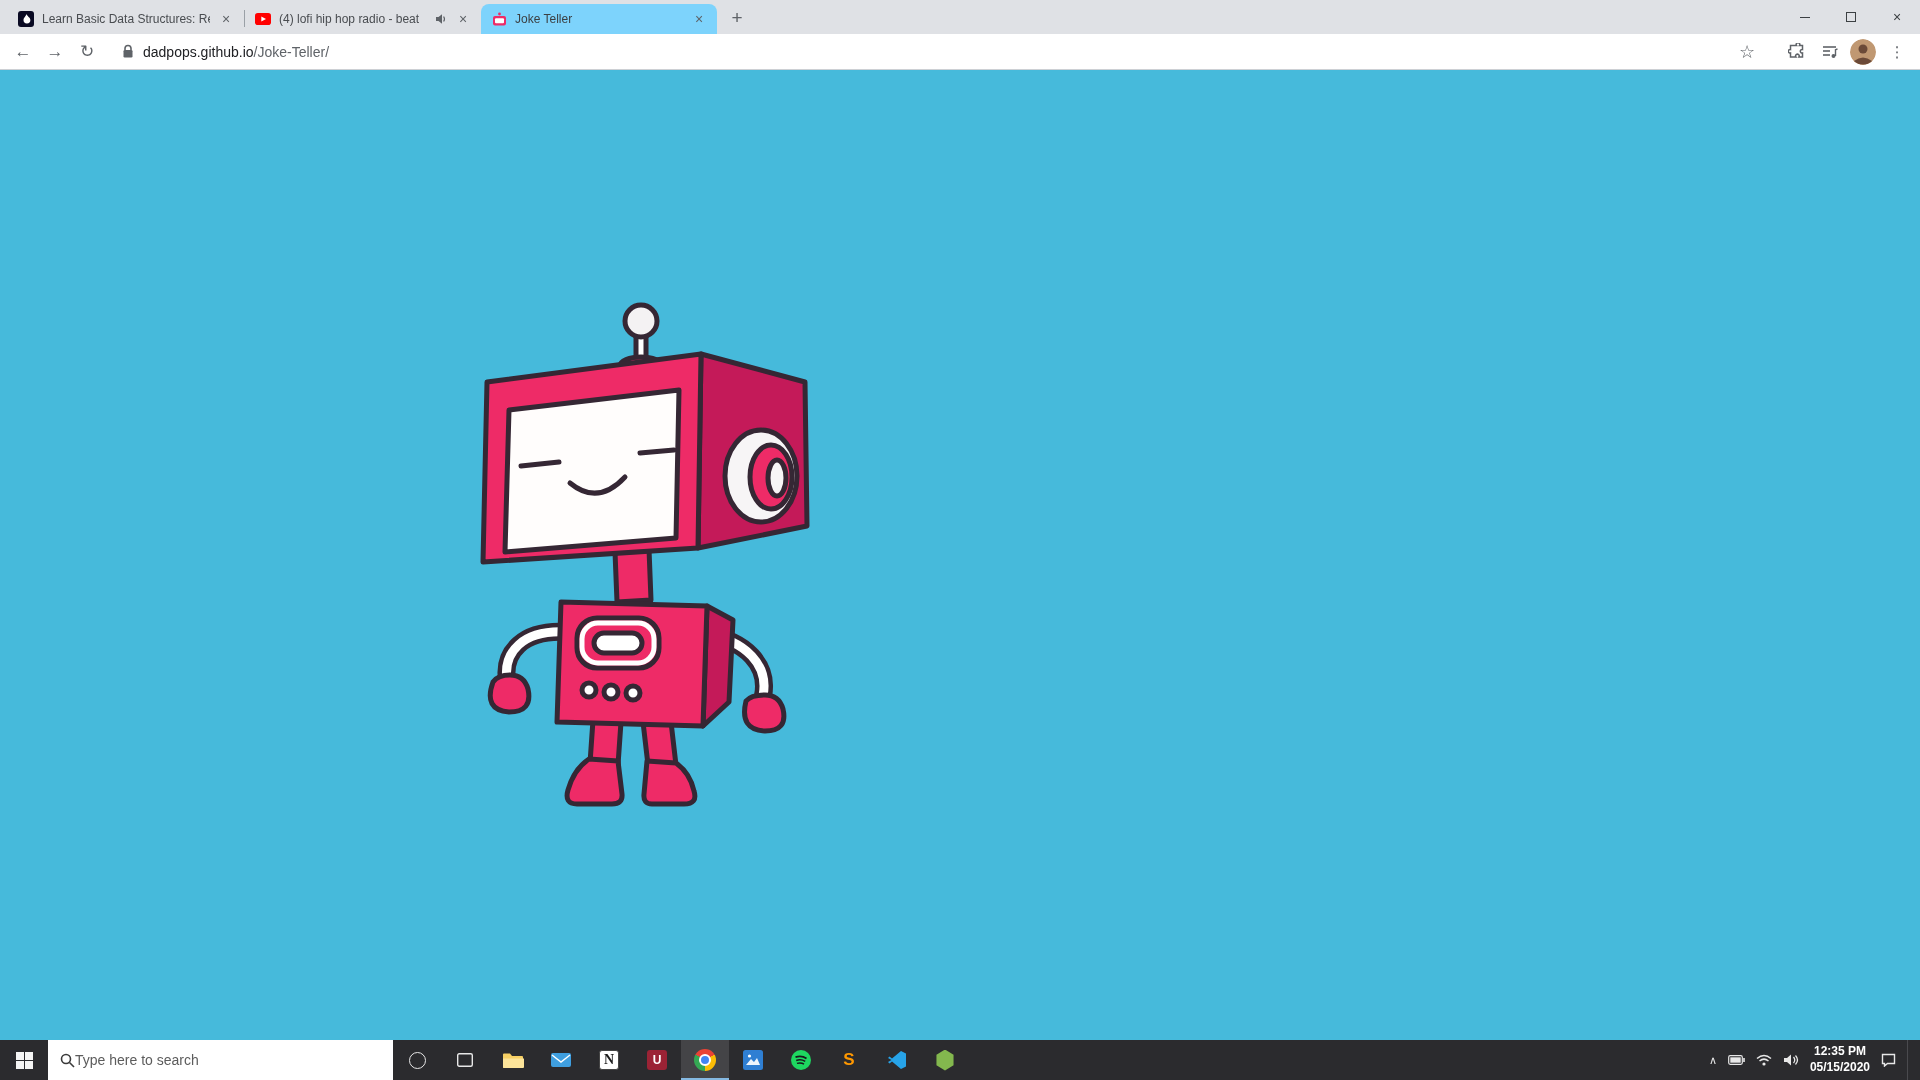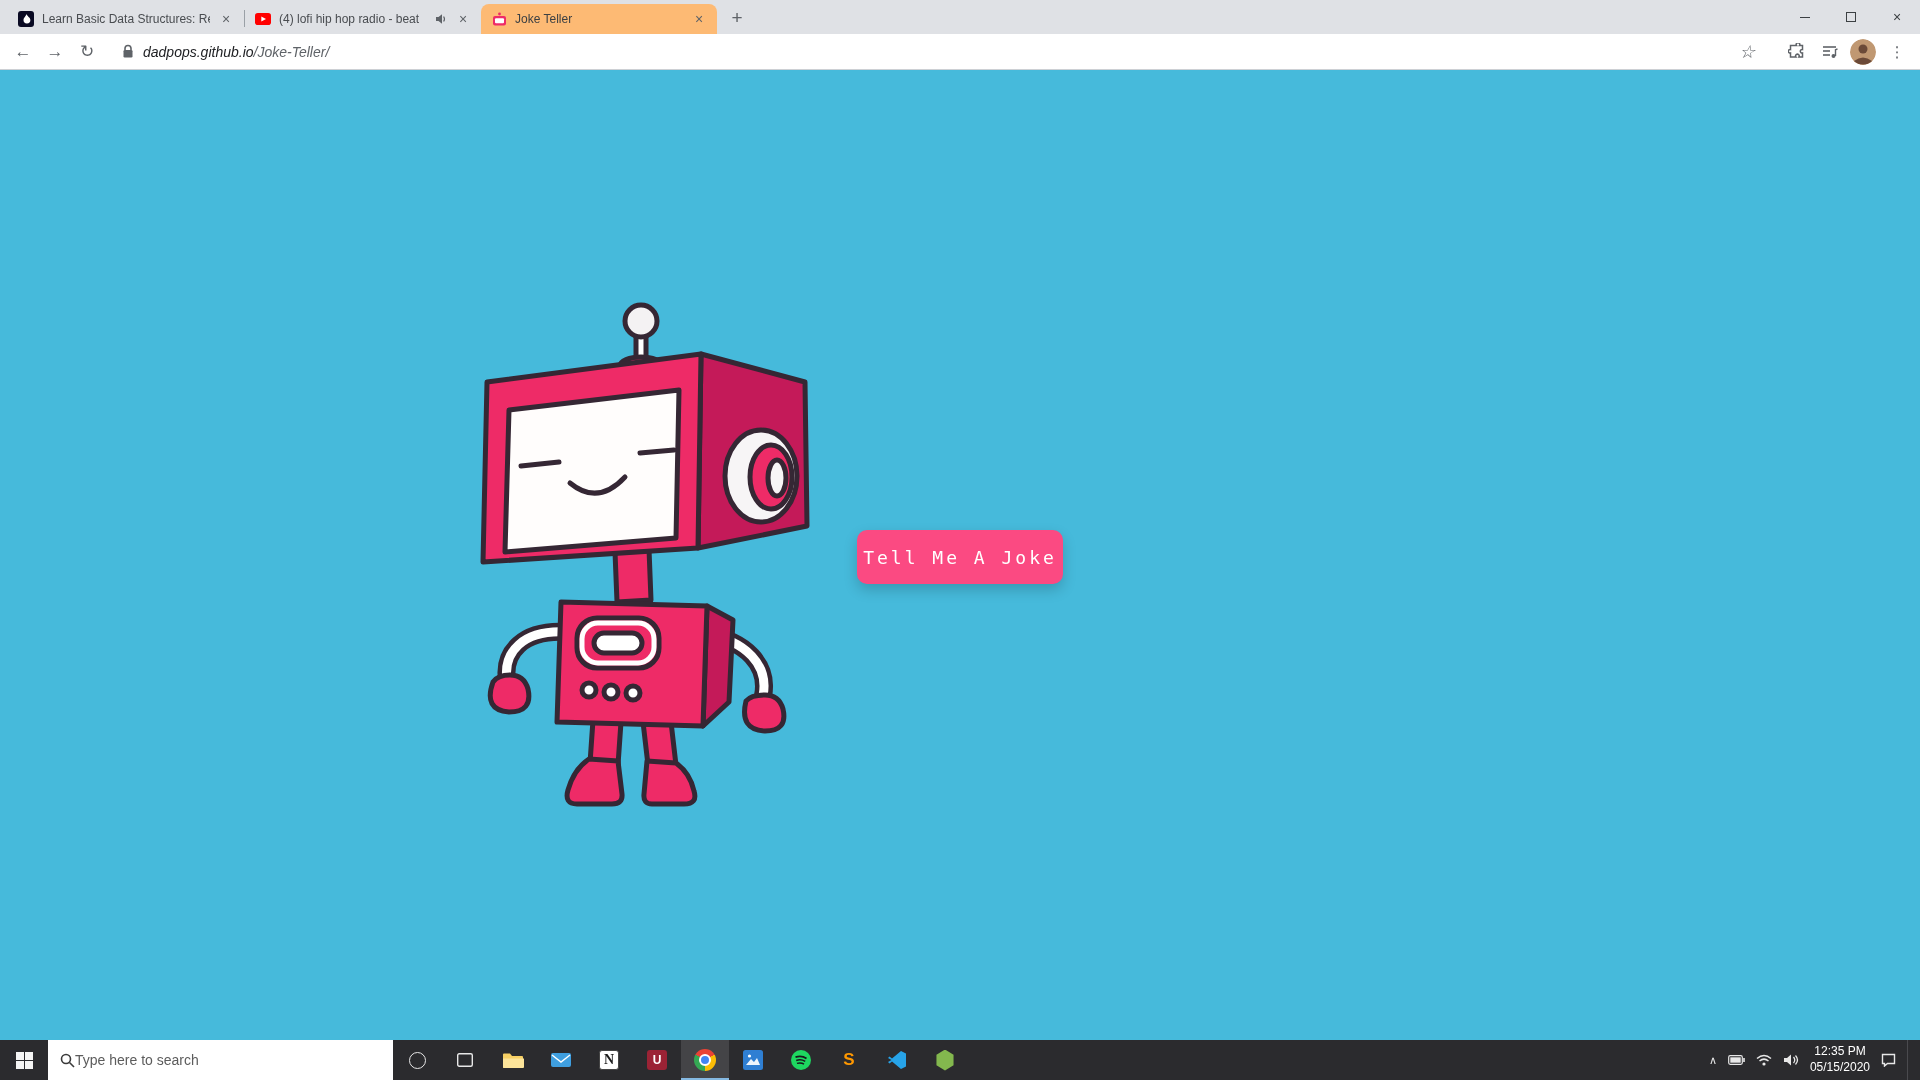--- a/index.html
+++ b/index.html
@@ -11,21 +11,21 @@
   
   .tabstrip {
     position: absolute; top: 0; left: 0; right: 0; height: 34px;
     background: #dfe1e5; display: flex; align-items: flex-end; padding-left: 8px;
   }
   .tab {
     height: 30px; width: 236px; display: flex; align-items: center; gap: 8px;
     padding: 0 10px; border-radius: 8px 8px 0 0; font-size: 12px; color: #494c50;
     position: relative; overflow: hidden; flex: none; cursor: default;
   }
-  .tab.active { background: #fdba74; color: #3c4043; }
+  .tab.active { background: #7dd3fc; color: #3c4043; }
   .tab-title { flex: 1; white-space: nowrap; overflow: hidden; }
   .tab-close { font-size: 14px; color: #5f6368; width: 16px; height: 16px; line-height: 16px; text-align: center; border-radius: 50%; flex: none; }
   .tab-sep { width: 1px; height: 17px; background: #9aa0a6; margin-bottom: 7px; flex: none; }
   .fav { width: 16px; height: 16px; display: flex; align-items: center; justify-content: center; flex: none; }
   .fav.fcc { background: #0a0a23; border-radius: 3px; }
   .audio-ind { flex: none; display: flex; align-items: center; }
   .newtab {
     width: 28px; height: 28px; margin: 0 0 2px 6px; display: flex; align-items: center; justify-content: center;
     font-size: 19px; color: #5f6368; border-radius: 50%; flex: none;
   }
@@ -38,21 +38,21 @@
     position: absolute; top: 34px; left: 0; right: 0; height: 36px;
     background: #ffffff; display: flex; align-items: center; padding: 0 8px; gap: 2px;
     border-bottom: 1px solid #cdd0d4;
   }
   .navicon {
     width: 30px; height: 30px; border-radius: 50%; display: flex; align-items: center;
     justify-content: center; color: #5f6368; font-size: 17px; flex: none;
   }
   .omnibox {
     flex: 1; height: 28px; background: #ffffff; border-radius: 14px; display: flex;
-    align-items: center; gap: 9px; padding: 0 12px; margin: 0 6px; font-size: 14px; color: #202124; font-style: italic;
+    align-items: center; gap: 9px; padding: 0 12px; margin: 0 6px; font-size: 14px; color: #202124;
   }
   .url-path { color: #5f6368; }
   .omni-spacer { flex: 1; }
   .avatar { width: 26px; height: 26px; border-radius: 50%; overflow: hidden; flex: none; margin: 0 4px; }
 
   
   .content { position: absolute; top: 71px; left: 0; right: 0; bottom: 40px; background: #46badb; }
   .robot { position: absolute; left: 465px; top: 229px; width: 350px; height: 510px; }
   .joke-btn {
     position: absolute; left: 857px; top: 459px; width: 206px; height: 54px;
@@ -77,21 +77,21 @@
   .tile.notion { background: #ffffff; color: #1b1b1b; font-family: "Liberation Serif", serif; font-weight: bold; font-size: 14px; border: 1px solid #444; }
   .tile.udemy { background: #9b2335; color: #ffffff; font-weight: bold; font-size: 12px; }
   .sublime-s { color: #ff9800; font-weight: bold; font-size: 17px; }
   .chrome-ball { width: 22px; height: 22px; border-radius: 50%; position: relative;
     background: conic-gradient(from -60deg, #ea4335 0 120deg, #fbbc05 120deg 240deg, #34a853 240deg 360deg); }
   .chrome-ball::after { content: ""; position: absolute; inset: 5px; background: #4285f4; border: 2px solid #fff; border-radius: 50%; }
   .node-hex { width: 19px; height: 21px; background: #83b84e;
     clip-path: polygon(50% 0, 95% 25%, 95% 75%, 50% 100%, 5% 75%, 5% 25%); }
   .tray { margin-left: auto; display: flex; align-items: center; gap: 11px; padding-right: 8px; }
   .tray-chevron { font-size: 11px; color: #e8e8e8; }
-  .clock { font-size: 12px; text-align: center; line-height: 1.3; color: #fff; }
+  .clock { font-size: 12px; text-align: center; line-height: 1.3; color: #fff; font-weight: bold; }
   .show-desktop { width: 5px; border-left: 1px solid #4a4a4e; height: 100%; }
 </style>
 </head>
 <body>
 
 <div class="screen">
 
   <div class="tabstrip">
 
     <div class="tab">
@@ -233,21 +233,20 @@
 
         <rect x="112" y="318" width="82" height="50" rx="20" fill="#ee2b67"></rect>
         <rect x="117" y="323" width="72" height="40" rx="16" fill="none" stroke="#ffffff"></rect>
         <rect x="129" y="333" width="48" height="20" rx="10" fill="#ffffff"></rect>
         <circle cx="124" cy="390" r="7" fill="#ffffff"></circle>
         <circle cx="146" cy="392" r="7" fill="#ffffff"></circle>
         <circle cx="168" cy="393" r="7" fill="#ffffff"></circle>
       </g>
     </svg>
 
-    <button class="joke-btn">Tell Me A Joke</button>
   </div>
 
   <div class="taskbar">
     <div class="tb-start">
       <svg width="17" height="17" viewBox="0 0 17 17">
           <rect width="8" height="8" fill="#f5f5f5"></rect>
           <rect x="9" width="8" height="8" fill="#f5f5f5"></rect>
           <rect y="9" width="8" height="8" fill="#f5f5f5"></rect>
           <rect x="9" y="9" width="8" height="8" fill="#f5f5f5"></rect>
         </svg>

